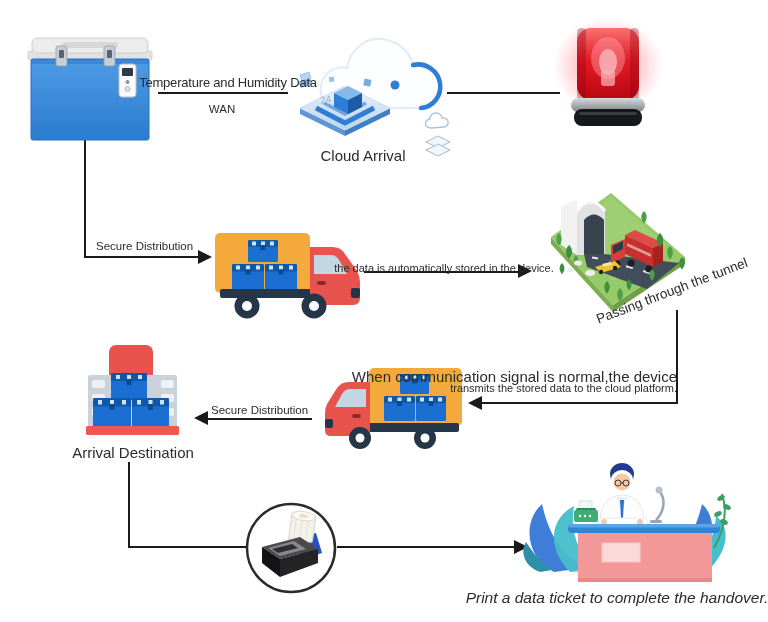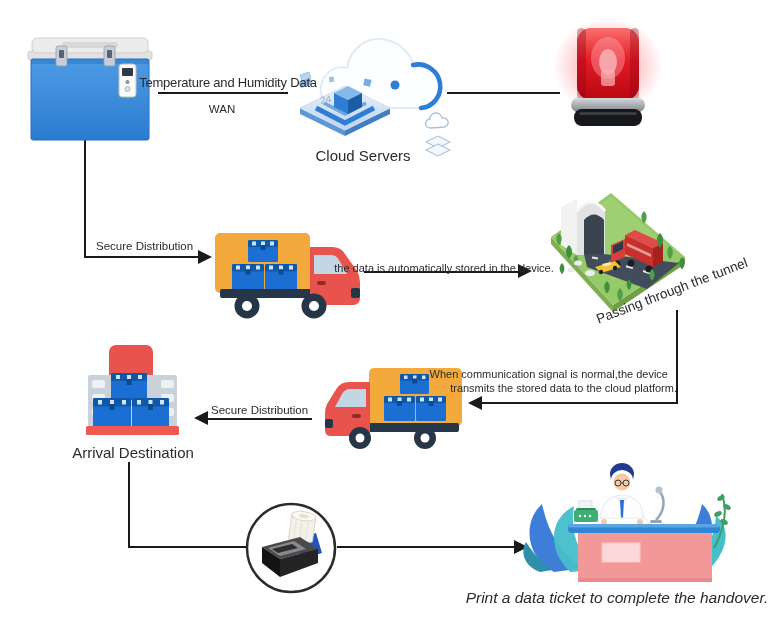--- a/index.html
+++ b/index.html
@@ -317,22 +317,22 @@
     <rect x="132" y="60" width="12" height="3" rx="1.5" fill="#9AA5B1"></rect>
     <rect x="50" y="64" width="152" height="9" rx="4" fill="#2F86D4"></rect>
     <rect x="50" y="64" width="152" height="3.5" rx="1.75" fill="#5AA5E4"></rect>
     <rect x="60" y="73" width="134" height="49" fill="#F29898"></rect>
     <rect x="60" y="118" width="134" height="4" fill="#E88888"></rect>
     <rect x="84" y="83" width="38" height="19" fill="#FBD9D8" stroke="#F7C6C4"></rect>
   </svg>
 
   <div class="lbl" style="left:228px;top:76px;transform:translateX(-50%);font-size:13px;letter-spacing:-0.2px;">Temperature and Humidity Data</div>
   <div class="lbl" style="left:222px;top:103px;transform:translateX(-50%);font-size:11.5px;">WAN</div>
-  <div class="lbl" style="left:363px;top:147px;transform:translateX(-50%);font-size:15px;">Cloud Servers</div>
+  <div class="lbl" style="left:363px;top:147px;transform:translateX(-50%);font-size:15px;">Cloud Arrival</div>
   <div class="lbl" style="left:96px;top:240px;font-size:11.5px;">Secure Distribution</div>
   <div class="lbl" style="left:444px;top:262px;transform:translateX(-50%);font-size:11px;">the data is automatically stored in the device.</div>
   <div class="lbl" style="left:597px;top:312px;font-size:13.5px;transform:rotate(-21deg);transform-origin:0 50%;">Passing through the tunnel</div>
-  <div class="lbl" style="right:100px;top:368px;font-size:11px;margin-left:16px;">When communication signal is normal,the device</div>
+  <div class="lbl" style="right:91px;top:368px;font-size:15px;margin-left:16px;">When communication signal is normal,the device</div>
   <div class="lbl" style="right:91px;top:382px;font-size:11px;">transmits the stored data to the cloud platform.</div>
   <div class="lbl" style="left:211px;top:404px;font-size:11.5px;">Secure Distribution</div>
   <div class="lbl" style="left:133px;top:444px;transform:translateX(-50%);font-size:15px;">Arrival Destination</div>
   <div class="lbl" style="left:617px;top:589px;transform:translateX(-50%);font-size:15.5px;font-style:italic;">Print a data ticket to complete the handover.</div>
 </div>
 
 </body></html>

